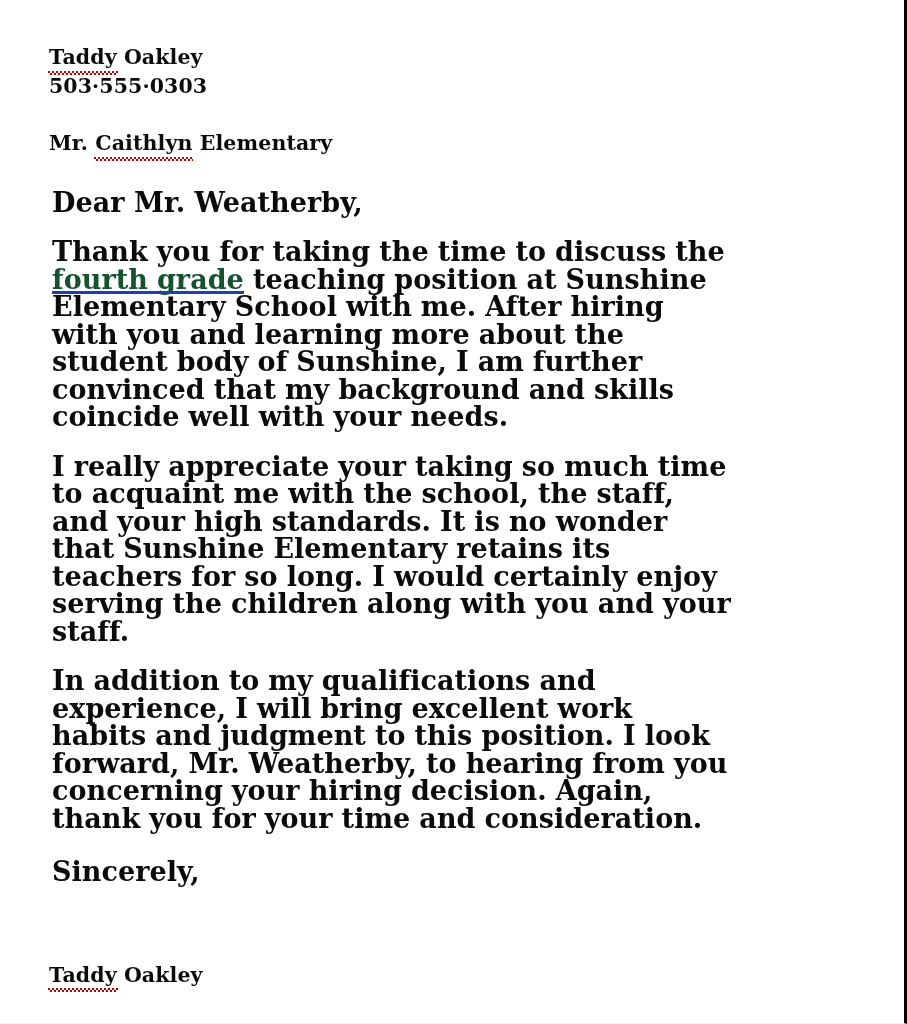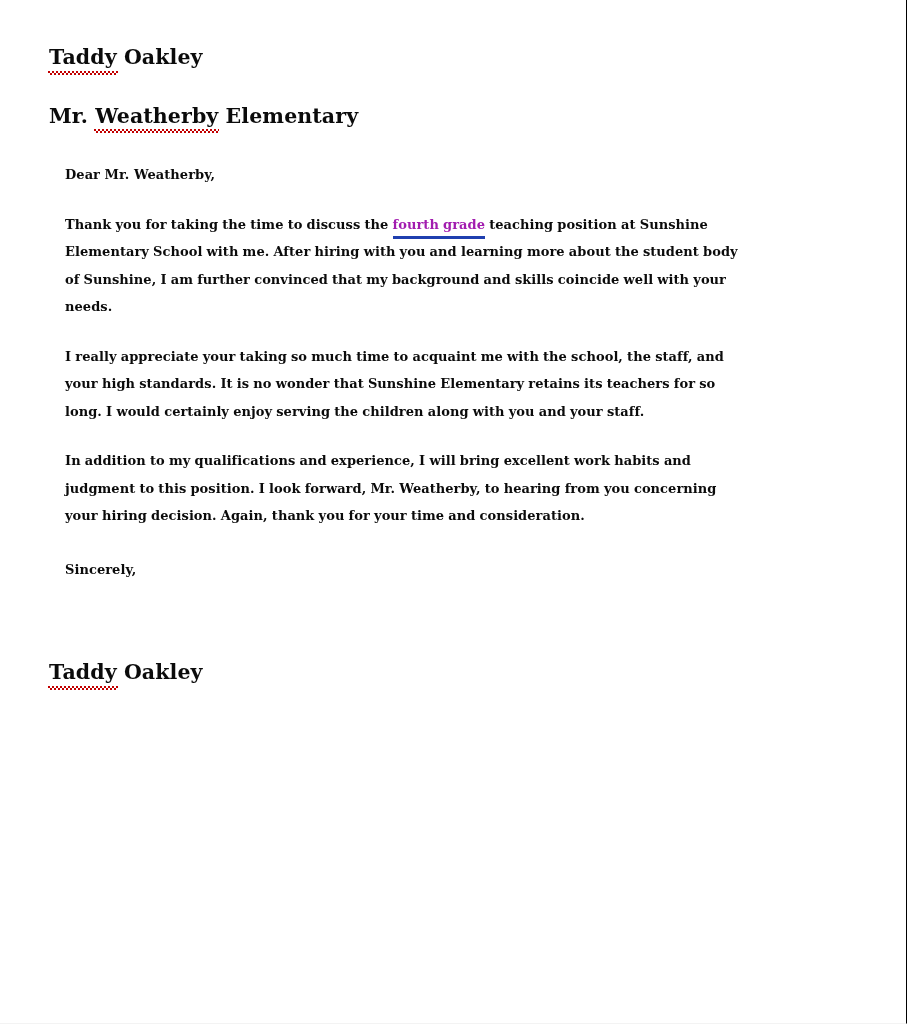--- a/index.html
+++ b/index.html
@@ -12,21 +12,21 @@
     font-family: "DejaVu Serif", "Liberation Serif", serif;
   }
 
   .page {
     position: relative;
     width: 907px;
     height: 1024px;
     background: #ffffff;
     box-sizing: border-box;
     overflow: hidden;
-    border-right: 1px solid #000000;
+    border-right: 3px solid #000000;
     border-bottom: 1px solid #f3f3f3;
   }
 
   .letter {
     position: absolute;
     left: 0;
     top: 0;
     width: 907px;
     padding: 40px 0 0 0;
     box-sizing: border-box;
@@ -56,23 +56,23 @@
   .sender-block {
     margin-top: 4px;
   }
 
   .recipient-block {
     margin-top: 30px;
   }
 
   
   .body-block {
-    margin-left: 65px;
+    margin-left: 52px;
     width: 680px;
-    font-size: 13px;
+    font-size: 27px;
     line-height: 27.5px;
     letter-spacing: 0.05px;
   }
 
   .salutation {
     margin-top: 30px;
   }
 
   .para {
     margin-top: 22px;
@@ -106,45 +106,46 @@
       linear-gradient(-45deg, transparent 42%, #c20000 42%, #c20000 58%, transparent 58%);
     background-size: 4px 4px;
     background-repeat: repeat-x;
     background-position: 0 0, 2px 0;
   }
 
   
   .link-underline {
     position: relative;
     display: inline-block;
-    color: #a21caf;
+    color: #14532d;
     text-decoration: none;
   }
   .link-underline::after {
     content: "";
     position: absolute;
     left: 0;
     right: 0;
     bottom: -1px;
     height: 3px;
     background: #1f3faf;
   }
 </style>
 </head>
 <body>
 
 <div class="page">
   <div class="letter">
 
     <div class="addr-block sender-block blk">
       <div class="addr-line"><span class="spell">Taddy</span><span> Oakley</span></div>
+      <div class="addr-line">503·555·0303</div>
     </div>
 
     <div class="addr-block recipient-block blk">
-      <div class="addr-line"><span>Mr. </span><span class="spell">Weatherby</span><span> Elementary</span></div>
+      <div class="addr-line"><span>Mr. </span><span class="spell">Caithlyn</span><span> Elementary</span></div>
     </div>
 
     <div class="body-block blk salutation">Dear Mr. Weatherby,</div>
 
     <div class="body-block blk para"><span>Thank you for taking the time to discuss the </span><span class="link-underline">fourth grade</span><span> teaching position at Sunshine Elementary School with me. After hiring with you and learning more about the student body of Sunshine, I am further convinced that my background and skills coincide well with your needs.</span></div>
 
     <div class="body-block blk para">I really appreciate your taking so much time to acquaint me with the school, the staff, and your high standards. It is no wonder that Sunshine Elementary retains its teachers for so long. I would certainly enjoy serving the children along with you and your staff.</div>
 
     <div class="body-block blk para">In addition to my qualifications and experience, I will bring excellent work habits and judgment to this position. I look forward, Mr. Weatherby, to hearing from you concerning your hiring decision. Again, thank you for your time and consideration.</div>
 

